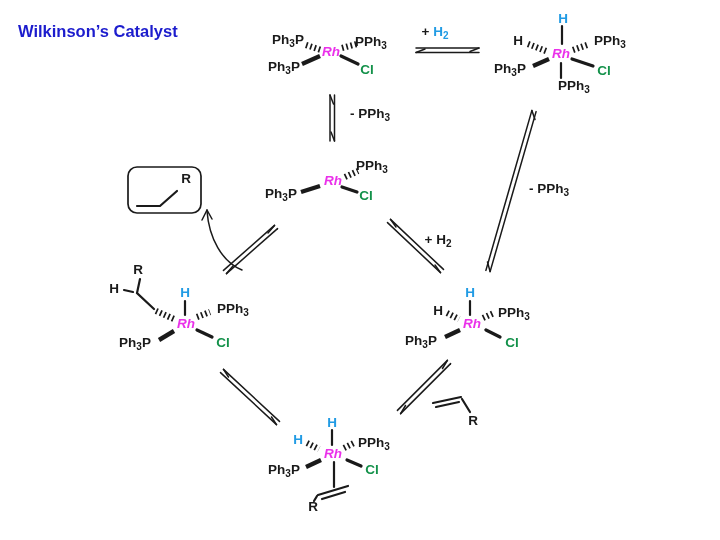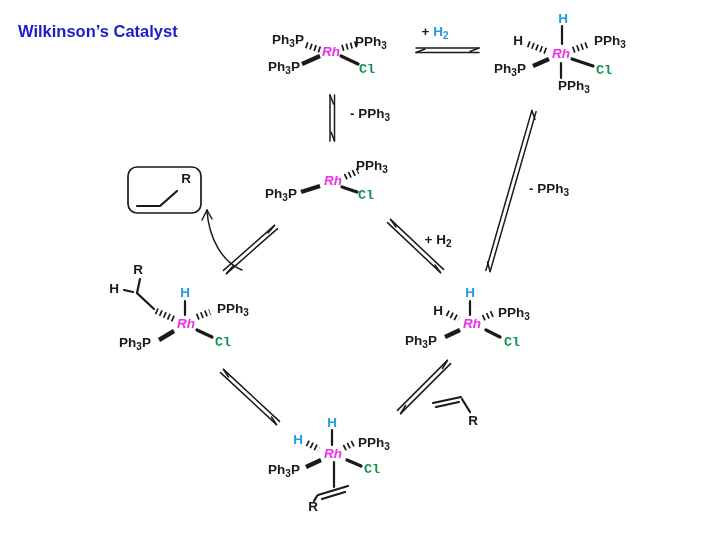--- a/index.html
+++ b/index.html
@@ -18,21 +18,21 @@
     position:absolute;transform:translate(-50%,-50%);
     font-size:13.5px;font-weight:700;color:var(--ink);
     line-height:1;white-space:nowrap;letter-spacing:0;
   }
   .title{
     position:absolute;left:18px;top:23px;transform:none;
     font-size:16.5px;font-weight:700;color:var(--title);line-height:1;white-space:nowrap;
   }
   .sub{font-size:10px;vertical-align:-2.5px;font-weight:700;}
   .rhc{color:var(--rh);font-style:italic;}
-  .clc{color:var(--cl);font-family:Liberation Mono, monospace;}
+  .clc{color:var(--cl);}
   .hb{color:var(--hblue);}
   .gap{margin-right:4px;}
   
   .bond{stroke:var(--ink);stroke-width:2.2;fill:none;stroke-linecap:round;}
   .thick{stroke:var(--ink);stroke-width:3.2;fill:none;stroke-linecap:round;}
   .wedge{stroke:var(--ink);stroke-width:4.4;fill:none;stroke-linecap:butt;}
   .hash{stroke:var(--ink);stroke-width:6.2;fill:none;stroke-dasharray:1.7 2.7;stroke-linecap:butt;}
   .arr{stroke:var(--ink);stroke-width:1.5;fill:none;stroke-linecap:round;}
   .boxline{stroke:var(--ink);stroke-width:1.7;fill:none;}
 </style>

